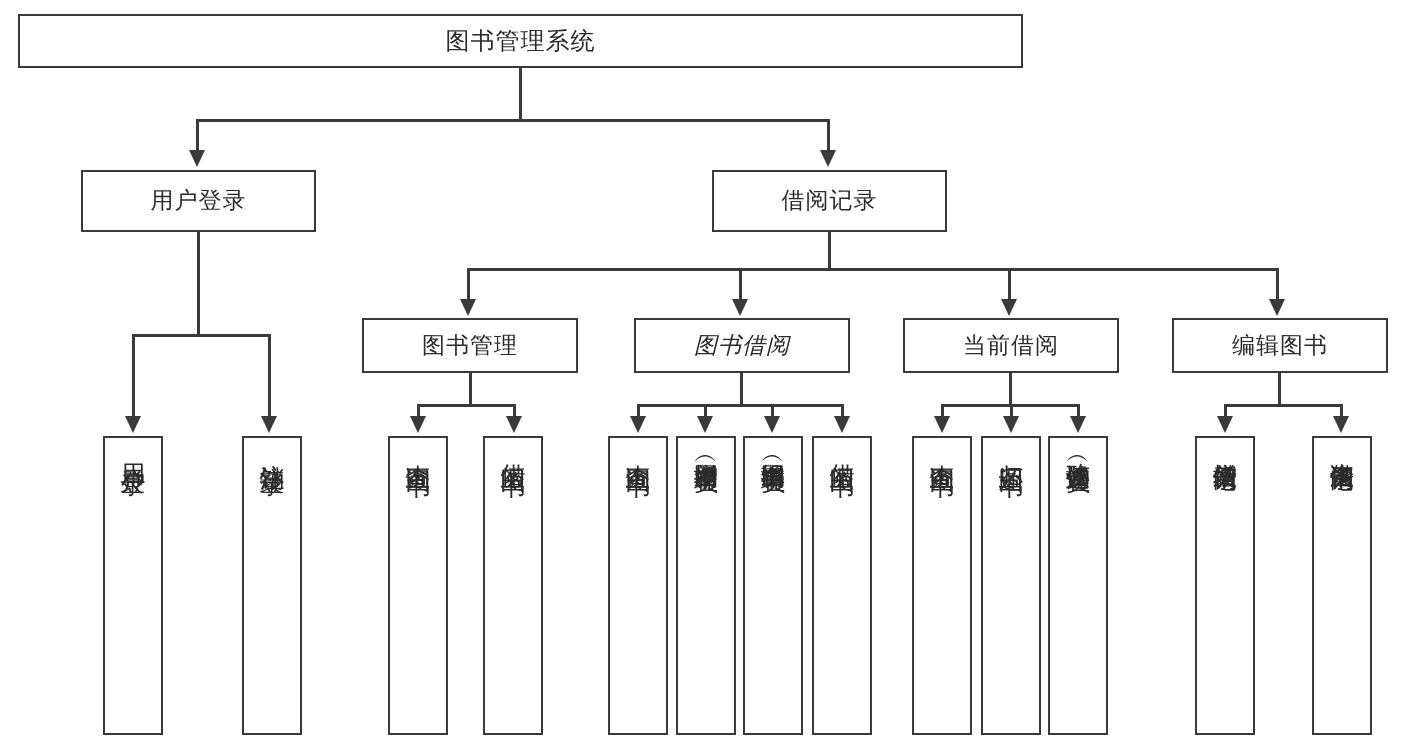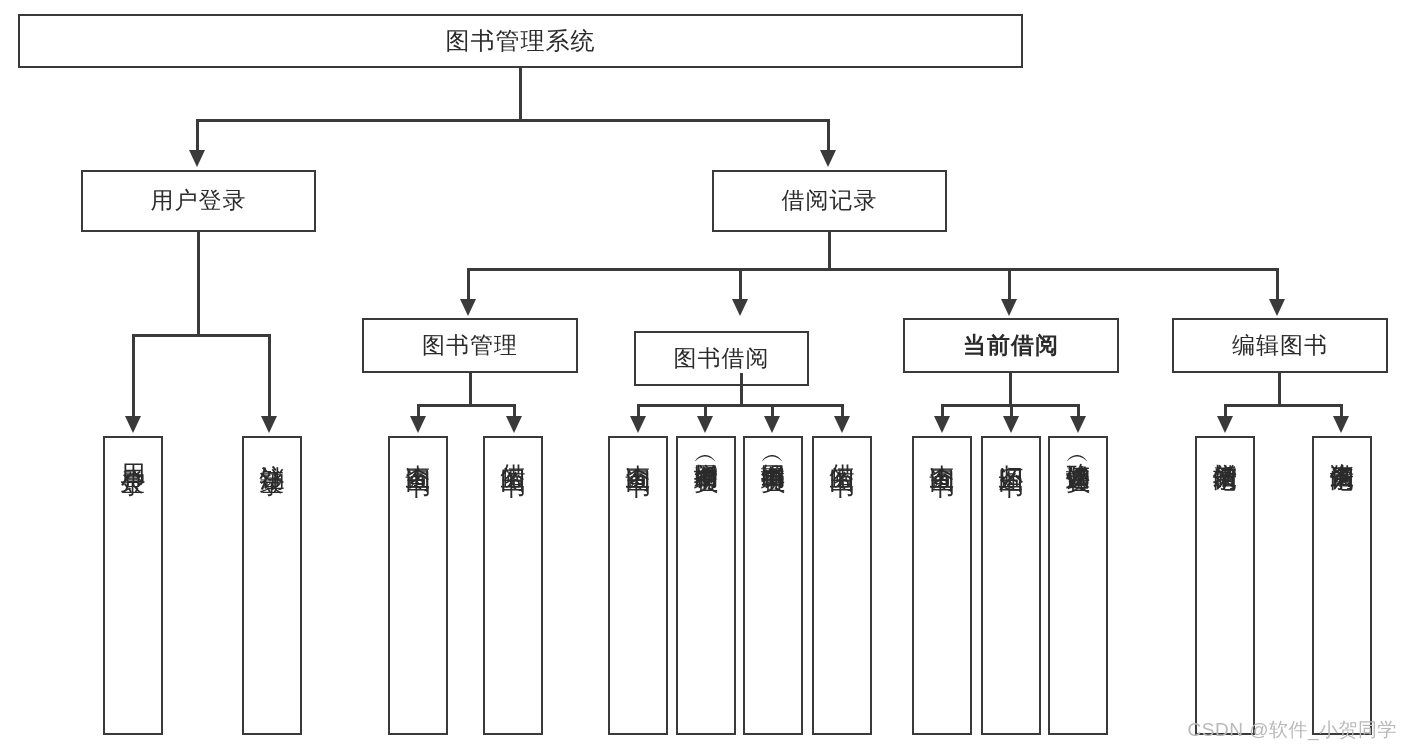--- a/index.html
+++ b/index.html
@@ -123,24 +123,24 @@
   <div class="conn vline" style="left:739px; top:268px; width:3px; height:33px;"></div>
   <div class="arrow" style="left:732px; top:299px;"></div>
   <div class="conn vline" style="left:1008px; top:268px; width:3px; height:33px;"></div>
   <div class="arrow" style="left:1001px; top:299px;"></div>
   <div class="conn vline" style="left:1276px; top:268px; width:3px; height:33px;"></div>
   <div class="arrow" style="left:1269px; top:299px;"></div>
 
   <div class="node horiz" style="left:362px; top:318px; width:216px; height:55px;">
     <span class="node-label">图书管理</span>
   </div>
-  <div class="node horiz" style="left:634px; top:331px; width:175px; height:55px;">
+  <div class="node horiz" style="left:634px; top:318px; width:216px; height:55px;font-style:italic;">
     <span class="node-label">图书借阅</span>
   </div>
-  <div class="node horiz" style="left:903px; top:318px; width:216px; height:55px;font-weight:bold;">
+  <div class="node horiz" style="left:903px; top:318px; width:216px; height:55px;">
     <span class="node-label">当前借阅</span>
   </div>
   <div class="node horiz" style="left:1172px; top:318px; width:216px; height:55px;">
     <span class="node-label">编辑图书</span>
   </div>
 
   <div class="conn vline" style="left:469px; top:373px; width:3px; height:33px;"></div>
   <div class="conn hline" style="left:417px; top:404px; width:99px; height:3px;"></div>
   <div class="conn vline" style="left:417px; top:404px; width:3px; height:14px;"></div>
   <div class="arrow" style="left:410px; top:416px;"></div>
@@ -211,15 +211,14 @@
     <span class="node-label">确认归还（管理员）</span>
   </div>
 
   <div class="node vert tall" style="left:1195px; top:436px; width:60px; height:299px;">
     <span class="node-label">新增借阅记录</span>
   </div>
   <div class="node vert tall" style="left:1312px; top:436px; width:60px; height:299px;">
     <span class="node-label">查询借阅记录</span>
   </div>
 
-  <div id="watermark">CSDN @软件_小贺同学</div>
 
 </div>
 
 </body></html>

